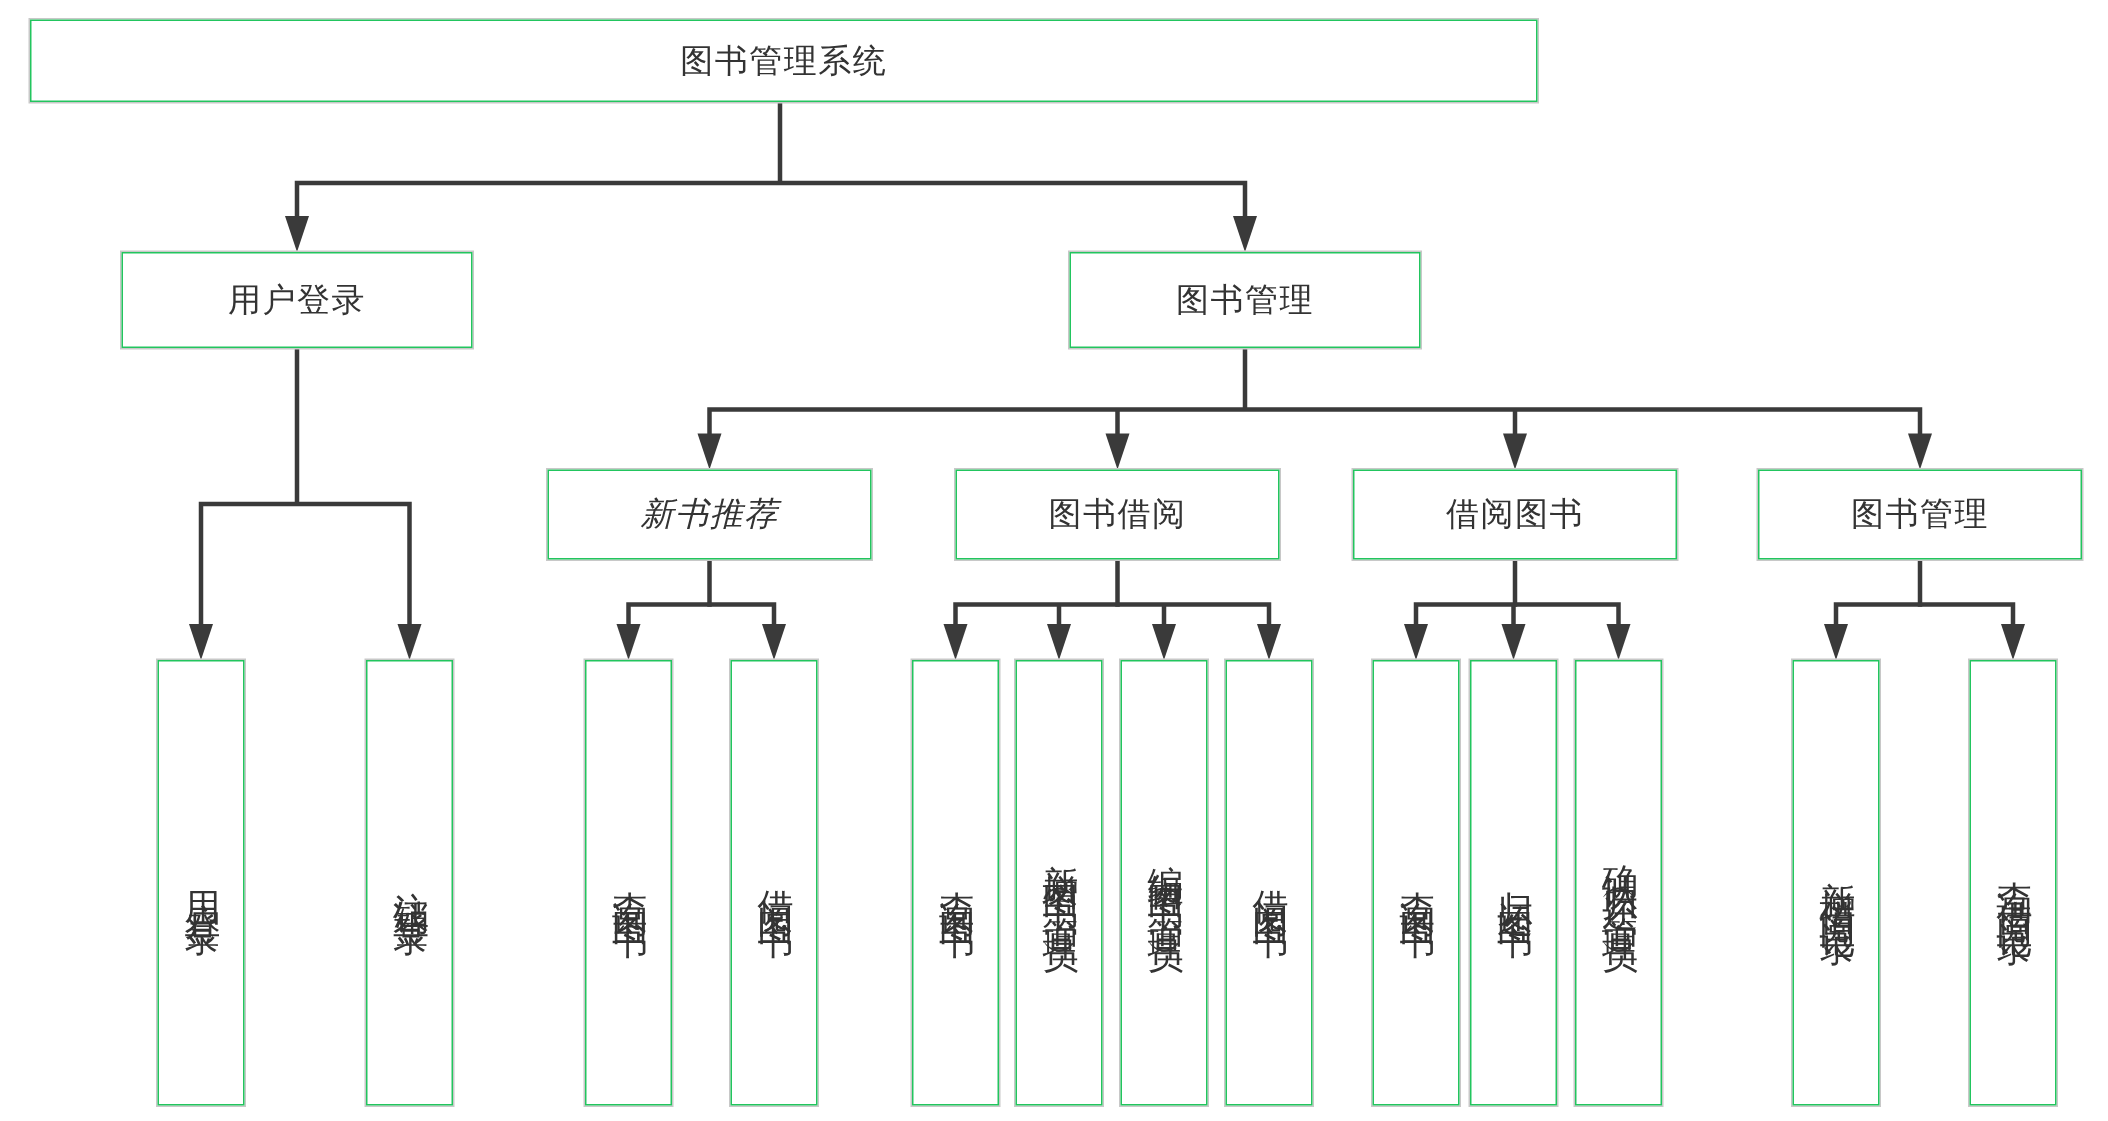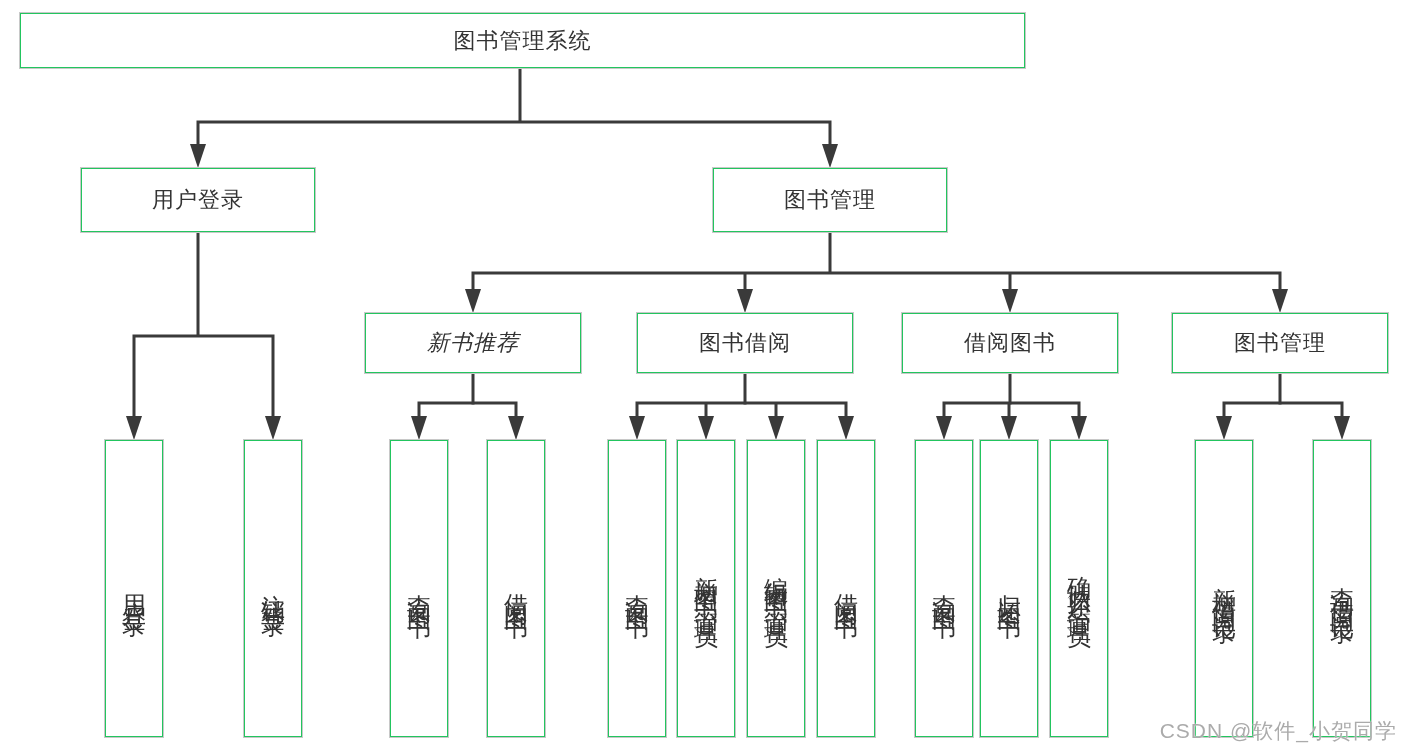--- a/index.html
+++ b/index.html
@@ -156,15 +156,14 @@
   <div class="node leaf" style="left:1050px; top:440px; width:58px; height:297px;">
     <span class="lbl">确认归还（管理员）</span>
   </div>
   <div class="node leaf" style="left:1195px; top:440px; width:58px; height:297px;">
     <span class="lbl">新增借阅记录</span>
   </div>
   <div class="node leaf" style="left:1313px; top:440px; width:58px; height:297px;">
     <span class="lbl">查询借阅记录</span>
   </div>
 
-  <div id="watermark">CSDN @软件_小贺同学</div>
 
 </div>
 
 </body></html>

